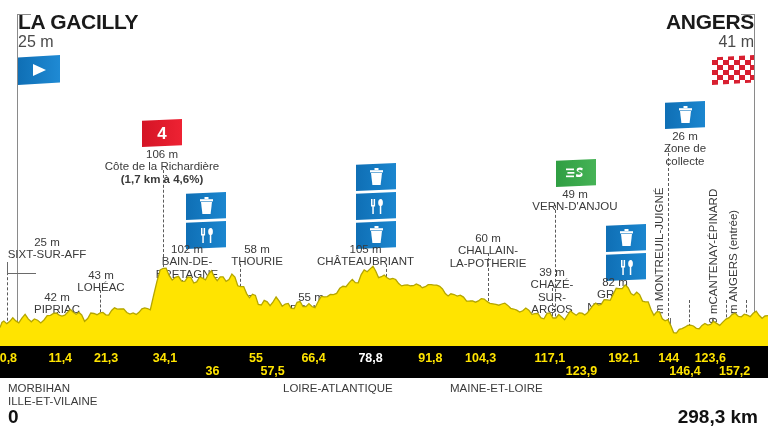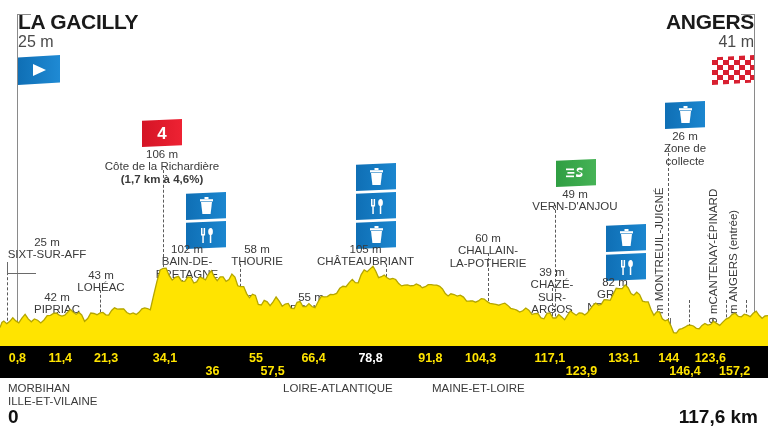--- a/index.html
+++ b/index.html
@@ -104,21 +104,21 @@
   }
   .km.row1{top:6px;}
   .km.row2{top:19px;}
 
   
   .dept{
     position:absolute;font-size:11.5px;color:#3a3a3a;white-space:nowrap;line-height:1.15;
   }
   #dept-left{left:8px;top:382px;}
   #dept-mid{left:283px;top:382px;}
-  #dept-right{left:432px;top:382px;}
+  #dept-right{left:450px;top:382px;}
 
   #total-km{
     position:absolute;right:10px;top:406px;font-weight:bold;font-size:19px;color:#111;
   }
   #zero-km{
     position:absolute;left:8px;top:406px;font-weight:bold;font-size:19px;color:#111;
   }
 </style>
 </head>
 <body>
@@ -317,42 +317,42 @@
   <div class="bracket" style="left:655px;top:318px;width:14px;height:11px;"></div>
   <div class="bracket" style="left:712px;top:318px;width:14px;height:11px;"></div>
   <div class="bracket" style="left:732px;top:318px;width:14px;height:11px;"></div>
 
   <svg id="profile" viewBox="0 0 768 120" preserveAspectRatio="none">
     <path id="terrain-fill" fill="#ffe400" d="M 0.0 99.5 L 1.9 94.5 L 3.8 93.0 L 6.8 95.7 L 9.8 93.3 L 12.8 89.8 L 15.8 92.9 L 18.8 94.9 L 21.9 90.1 L 25.1 86.3 L 28.2 90.9 L 31.3 93.8 L 34.4 91.0 L 37.6 92.2 L 40.8 94.9 L 44.0 92.0 L 47.2 87.7 L 50.4 87.3 L 53.5 85.4 L 56.4 85.0 L 59.2 87.1 L 62.0 88.0 L 64.8 87.1 L 67.6 84.2 L 70.5 81.5 L 73.3 84.2 L 76.1 86.2 L 78.9 84.4 L 81.7 86.9 L 84.6 93.3 L 87.7 90.5 L 90.8 85.0 L 93.9 85.5 L 97.0 86.7 L 100.1 84.9 L 102.9 84.4 L 105.8 86.8 L 108.7 87.1 L 111.6 82.5 L 114.5 79.8 L 117.4 81.2 L 120.6 81.0 L 123.7 80.8 L 126.8 84.5 L 130.0 86.1 L 133.1 84.9 L 136.2 86.4 L 139.0 84.3 L 141.9 80.8 L 144.7 79.9 L 147.5 80.5 L 150.3 81.8 L 153.6 67.5 L 156.9 53.6 L 160.2 41.9 L 163.2 40.3 L 166.1 40.1 L 169.1 47.4 L 172.2 52.1 L 175.4 49.3 L 178.5 48.3 L 181.6 53.2 L 184.8 53.3 L 187.9 48.9 L 190.8 49.3 L 193.8 55.0 L 196.7 53.9 L 199.6 49.0 L 202.6 50.2 L 205.5 51.9 L 208.4 46.4 L 211.4 42.8 L 214.3 48.9 L 217.2 52.6 L 220.2 48.9 L 223.1 48.8 L 226.1 53.4 L 229.0 51.5 L 231.9 46.0 L 234.9 49.0 L 237.8 57.8 L 240.7 58.6 L 243.7 58.6 L 246.6 65.6 L 249.5 69.8 L 252.5 66.2 L 255.4 67.4 L 258.3 76.4 L 261.3 77.0 L 264.2 72.3 L 267.2 73.8 L 270.1 77.6 L 273.1 73.9 L 276.1 69.0 L 279.2 73.2 L 282.2 78.2 L 285.2 76.0 L 288.2 75.4 L 291.2 80.4 L 294.2 80.5 L 297.1 74.3 L 300.1 73.5 L 303.0 78.5 L 306.0 78.6 L 308.9 75.6 L 311.9 78.5 L 315.0 79.7 L 318.1 73.7 L 321.2 68.4 L 324.2 68.9 L 327.3 68.6 L 330.4 66.5 L 333.5 66.6 L 336.6 65.4 L 339.8 60.3 L 342.9 58.3 L 346.0 58.7 L 349.2 54.6 L 352.3 51.4 L 355.3 54.7 L 358.2 54.8 L 361.2 46.6 L 364.2 41.9 L 367.2 43.7 L 370.1 40.9 L 373.0 38.2 L 375.8 43.2 L 378.6 49.7 L 381.4 48.7 L 384.2 47.1 L 387.1 49.7 L 389.9 51.2 L 392.8 50.4 L 395.7 51.5 L 398.7 55.6 L 401.6 57.9 L 404.6 57.1 L 407.5 56.9 L 410.4 57.9 L 413.4 57.7 L 416.3 55.9 L 419.3 57.3 L 422.3 59.7 L 425.3 58.7 L 428.2 56.6 L 431.2 56.6 L 434.0 57.2 L 436.8 57.1 L 439.7 58.3 L 442.5 61.0 L 445.3 65.6 L 448.1 68.0 L 450.9 65.8 L 454.1 66.5 L 457.2 68.1 L 460.3 67.1 L 463.5 69.1 L 466.6 73.1 L 469.7 73.0 L 472.6 72.8 L 475.5 74.2 L 478.4 72.9 L 481.3 70.6 L 484.2 71.0 L 487.0 73.4 L 489.9 75.3 L 492.9 75.8 L 495.9 76.4 L 498.8 77.2 L 501.8 76.0 L 504.8 75.1 L 507.8 77.4 L 510.7 80.3 L 513.7 81.0 L 516.7 82.1 L 519.7 84.1 L 522.8 82.8 L 525.8 80.0 L 528.8 82.1 L 531.9 86.3 L 534.9 85.7 L 537.9 85.4 L 541.0 89.9 L 544.0 90.8 L 547.0 85.4 L 550.0 84.9 L 553.0 90.0 L 555.9 90.0 L 558.8 86.5 L 561.7 88.9 L 564.6 91.8 L 567.5 87.2 L 570.4 82.9 L 573.3 85.3 L 576.2 87.2 L 579.1 84.8 L 582.0 85.1 L 584.7 86.9 L 587.5 84.7 L 590.2 81.2 L 593.0 77.4 L 595.7 75.1 L 598.5 77.1 L 601.2 76.4 L 604.2 71.6 L 607.2 71.9 L 610.2 72.3 L 613.2 66.2 L 616.2 60.3 L 619.2 60.6 L 622.2 60.6 L 625.2 56.9 L 628.1 59.7 L 631.0 65.6 L 633.8 67.2 L 636.7 64.2 L 639.6 66.6 L 642.5 73.1 L 645.3 73.9 L 648.2 73.9 L 651.0 81.5 L 653.9 87.2 L 656.7 83.8 L 659.5 83.8 L 662.3 90.8 L 665.1 92.8 L 667.9 91.6 L 670.8 97.6 L 673.6 104.6 L 676.4 105.1 L 679.2 101.3 L 682.0 100.6 L 684.9 99.2 L 687.7 97.4 L 690.5 97.1 L 693.4 98.0 L 696.3 100.3 L 699.2 100.7 L 702.0 97.4 L 704.9 95.4 L 707.8 97.1 L 710.6 96.4 L 713.5 93.4 L 716.6 95.4 L 719.7 97.4 L 722.8 94.1 L 726.0 91.1 L 729.1 89.7 L 732.2 86.4 L 735.3 85.2 L 738.4 88.4 L 741.4 88.8 L 744.3 86.2 L 747.3 87.2 L 750.2 88.6 L 753.2 85.2 L 756.2 83.1 L 759.1 87.3 L 762.1 90.3 L 765.0 88.0 L 768.0 87.7 L 768 118 L 0 118 Z"></path>
     <path id="terrain-line" fill="none" stroke="#b5a600" stroke-width="1.3" d="M 0.0 99.5 L 1.9 94.5 L 3.8 93.0 L 6.8 95.7 L 9.8 93.3 L 12.8 89.8 L 15.8 92.9 L 18.8 94.9 L 21.9 90.1 L 25.1 86.3 L 28.2 90.9 L 31.3 93.8 L 34.4 91.0 L 37.6 92.2 L 40.8 94.9 L 44.0 92.0 L 47.2 87.7 L 50.4 87.3 L 53.5 85.4 L 56.4 85.0 L 59.2 87.1 L 62.0 88.0 L 64.8 87.1 L 67.6 84.2 L 70.5 81.5 L 73.3 84.2 L 76.1 86.2 L 78.9 84.4 L 81.7 86.9 L 84.6 93.3 L 87.7 90.5 L 90.8 85.0 L 93.9 85.5 L 97.0 86.7 L 100.1 84.9 L 102.9 84.4 L 105.8 86.8 L 108.7 87.1 L 111.6 82.5 L 114.5 79.8 L 117.4 81.2 L 120.6 81.0 L 123.7 80.8 L 126.8 84.5 L 130.0 86.1 L 133.1 84.9 L 136.2 86.4 L 139.0 84.3 L 141.9 80.8 L 144.7 79.9 L 147.5 80.5 L 150.3 81.8 L 153.6 67.5 L 156.9 53.6 L 160.2 41.9 L 163.2 40.3 L 166.1 40.1 L 169.1 47.4 L 172.2 52.1 L 175.4 49.3 L 178.5 48.3 L 181.6 53.2 L 184.8 53.3 L 187.9 48.9 L 190.8 49.3 L 193.8 55.0 L 196.7 53.9 L 199.6 49.0 L 202.6 50.2 L 205.5 51.9 L 208.4 46.4 L 211.4 42.8 L 214.3 48.9 L 217.2 52.6 L 220.2 48.9 L 223.1 48.8 L 226.1 53.4 L 229.0 51.5 L 231.9 46.0 L 234.9 49.0 L 237.8 57.8 L 240.7 58.6 L 243.7 58.6 L 246.6 65.6 L 249.5 69.8 L 252.5 66.2 L 255.4 67.4 L 258.3 76.4 L 261.3 77.0 L 264.2 72.3 L 267.2 73.8 L 270.1 77.6 L 273.1 73.9 L 276.1 69.0 L 279.2 73.2 L 282.2 78.2 L 285.2 76.0 L 288.2 75.4 L 291.2 80.4 L 294.2 80.5 L 297.1 74.3 L 300.1 73.5 L 303.0 78.5 L 306.0 78.6 L 308.9 75.6 L 311.9 78.5 L 315.0 79.7 L 318.1 73.7 L 321.2 68.4 L 324.2 68.9 L 327.3 68.6 L 330.4 66.5 L 333.5 66.6 L 336.6 65.4 L 339.8 60.3 L 342.9 58.3 L 346.0 58.7 L 349.2 54.6 L 352.3 51.4 L 355.3 54.7 L 358.2 54.8 L 361.2 46.6 L 364.2 41.9 L 367.2 43.7 L 370.1 40.9 L 373.0 38.2 L 375.8 43.2 L 378.6 49.7 L 381.4 48.7 L 384.2 47.1 L 387.1 49.7 L 389.9 51.2 L 392.8 50.4 L 395.7 51.5 L 398.7 55.6 L 401.6 57.9 L 404.6 57.1 L 407.5 56.9 L 410.4 57.9 L 413.4 57.7 L 416.3 55.9 L 419.3 57.3 L 422.3 59.7 L 425.3 58.7 L 428.2 56.6 L 431.2 56.6 L 434.0 57.2 L 436.8 57.1 L 439.7 58.3 L 442.5 61.0 L 445.3 65.6 L 448.1 68.0 L 450.9 65.8 L 454.1 66.5 L 457.2 68.1 L 460.3 67.1 L 463.5 69.1 L 466.6 73.1 L 469.7 73.0 L 472.6 72.8 L 475.5 74.2 L 478.4 72.9 L 481.3 70.6 L 484.2 71.0 L 487.0 73.4 L 489.9 75.3 L 492.9 75.8 L 495.9 76.4 L 498.8 77.2 L 501.8 76.0 L 504.8 75.1 L 507.8 77.4 L 510.7 80.3 L 513.7 81.0 L 516.7 82.1 L 519.7 84.1 L 522.8 82.8 L 525.8 80.0 L 528.8 82.1 L 531.9 86.3 L 534.9 85.7 L 537.9 85.4 L 541.0 89.9 L 544.0 90.8 L 547.0 85.4 L 550.0 84.9 L 553.0 90.0 L 555.9 90.0 L 558.8 86.5 L 561.7 88.9 L 564.6 91.8 L 567.5 87.2 L 570.4 82.9 L 573.3 85.3 L 576.2 87.2 L 579.1 84.8 L 582.0 85.1 L 584.7 86.9 L 587.5 84.7 L 590.2 81.2 L 593.0 77.4 L 595.7 75.1 L 598.5 77.1 L 601.2 76.4 L 604.2 71.6 L 607.2 71.9 L 610.2 72.3 L 613.2 66.2 L 616.2 60.3 L 619.2 60.6 L 622.2 60.6 L 625.2 56.9 L 628.1 59.7 L 631.0 65.6 L 633.8 67.2 L 636.7 64.2 L 639.6 66.6 L 642.5 73.1 L 645.3 73.9 L 648.2 73.9 L 651.0 81.5 L 653.9 87.2 L 656.7 83.8 L 659.5 83.8 L 662.3 90.8 L 665.1 92.8 L 667.9 91.6 L 670.8 97.6 L 673.6 104.6 L 676.4 105.1 L 679.2 101.3 L 682.0 100.6 L 684.9 99.2 L 687.7 97.4 L 690.5 97.1 L 693.4 98.0 L 696.3 100.3 L 699.2 100.7 L 702.0 97.4 L 704.9 95.4 L 707.8 97.1 L 710.6 96.4 L 713.5 93.4 L 716.6 95.4 L 719.7 97.4 L 722.8 94.1 L 726.0 91.1 L 729.1 89.7 L 732.2 86.4 L 735.3 85.2 L 738.4 88.4 L 741.4 88.8 L 744.3 86.2 L 747.3 87.2 L 750.2 88.6 L 753.2 85.2 L 756.2 83.1 L 759.1 87.3 L 762.1 90.3 L 765.0 88.0 L 768.0 87.7"></path>
   </svg>
 
   <div id="kmbar" style="background: rgb(0, 0, 0);">
-      <div class="km row1" style="left: -0.320489px; color: rgb(255, 228, 0); padding-left: 9px;">0,8</div>
+      <div class="km row1" style="left: -0.320489px; color: rgb(255, 228, 0);">0,8</div>
       <div class="km row1" style="left: 48.433px; color: rgb(255, 228, 0);">11,4</div>
       <div class="km row1" style="left: 93.967px; color: rgb(255, 228, 0);">21,3</div>
       <div class="km row1" style="left: 152.839px; color: rgb(255, 228, 0);">34,1</div>
       <div class="km row1" style="left: 248.966px; color: rgb(255, 228, 0);">55</div>
       <div class="km row1" style="left: 301.399px; color: rgb(255, 228, 0);">66,4</div>
       <div class="km row1" style="left: 358.432px; color: #ffffff;">78,8</div>
       <div class="km row1" style="left: 418.224px; color: rgb(255, 228, 0);">91,8</div>
       <div class="km row1" style="left: 465px; color: rgb(255, 228, 0);">104,3</div>
       <div class="km row1" style="left: 534.588px; color: rgb(255, 228, 0);">117,1</div>
-      <div class="km row1" style="left: 608.179px; color: rgb(255, 228, 0);">133,1</div>
+      <div class="km row1" style="left: 608.179px; color: rgb(255, 228, 0);">192,1</div>
       <div class="km row1" style="left: 658.312px; color: rgb(255, 228, 0);">144</div>
       <div class="km row1" style="left: 694.647px; color: rgb(255, 228, 0);">123,6</div>
       <div class="km row2" style="left: 161.578px; color: rgb(255, 228, 0); margin-left: 44px;">36</div>
       <div class="km row2" style="left: 260.465px; color: rgb(255, 228, 0);">57,5</div>
       <div class="km row2" style="left: 565.864px; color: rgb(255, 228, 0);">123,9</div>
       <div class="km row2" style="left: 669.35px; color: rgb(255, 228, 0);">146,4</div>
       <div class="km row2" style="left: 719.024px; color: rgb(255, 228, 0);">157,2</div>
     </div>
 
   <div class="dept" id="dept-left">
     <div>MORBIHAN</div>
     <div>ILLE-ET-VILAINE</div>
   </div>
   <div class="dept" id="dept-mid">LOIRE-ATLANTIQUE</div>
   <div class="dept" id="dept-right">MAINE-ET-LOIRE</div>
   <div id="zero-km">0</div>
-  <div id="total-km">117,6 km</div>
+  <div id="total-km">298,3 km</div>
 
 </div>
 
 </body></html>

